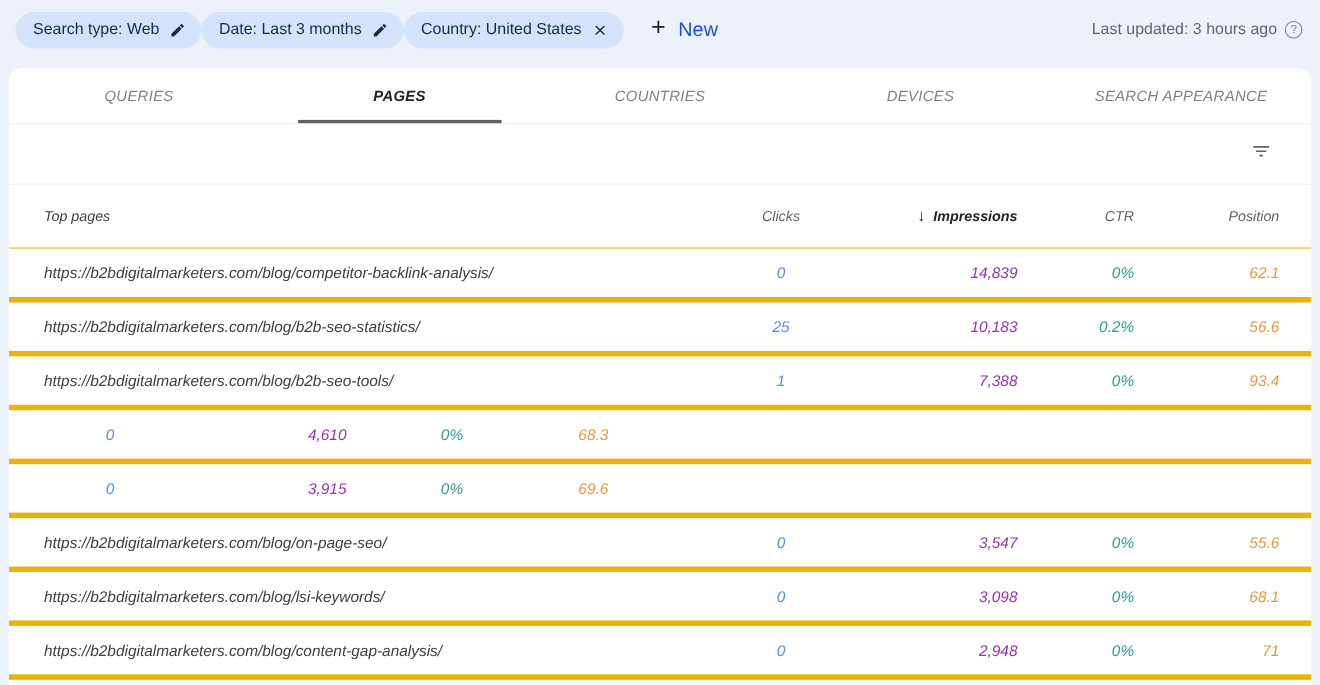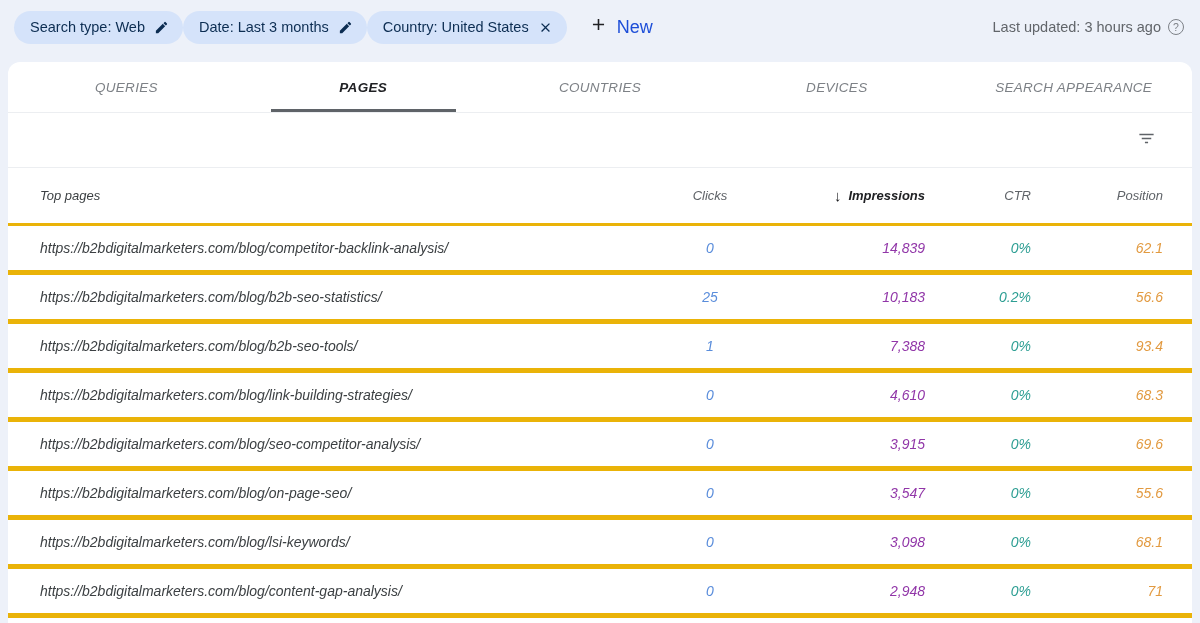--- a/index.html
+++ b/index.html
@@ -112,21 +112,21 @@
   .thead, .trow {
     display: flex;
     align-items: center;
     padding-left: 32px;
     padding-right: 29px;
   }
   .thead {
     height: 58px;
     font-size: 13px;
     color: #5f6368;
-    border-bottom: 3px solid #eab308;
+    border-bottom: 1px solid #eab308;
   }
   .trow {
     height: 49px;
     border-bottom: 5px solid #eab308;
     font-size: 14px;
     cursor: pointer;
   }
   .cell-url  { flex: 1; color: #3c4043; overflow: hidden; white-space: nowrap; text-overflow: ellipsis; }
   .cell-clicks      { width: 120px; text-align: center; }
   .cell-impressions { width: 155px; text-align: right; }
@@ -239,29 +239,27 @@
 
   <div class="trow">
     <div class="cell-url">https://b2bdigitalmarketers.com/blog/b2b-seo-tools/</div>
     <div class="cell-clicks">1</div>
     <div class="cell-impressions">7,388</div>
     <div class="cell-ctr">0%</div>
     <div class="cell-position">93.4</div>
   </div>
 
   <div class="trow">
-    <div class="cell-url">https://b2bdigitalmarketers.com/blog/link-building-strategies/</div>
     <div class="cell-clicks">0</div>
     <div class="cell-impressions">4,610</div>
     <div class="cell-ctr">0%</div>
     <div class="cell-position">68.3</div>
   </div>
 
   <div class="trow">
-    <div class="cell-url">https://b2bdigitalmarketers.com/blog/seo-competitor-analysis/</div>
     <div class="cell-clicks">0</div>
     <div class="cell-impressions">3,915</div>
     <div class="cell-ctr">0%</div>
     <div class="cell-position">69.6</div>
   </div>
 
   <div class="trow">
     <div class="cell-url">https://b2bdigitalmarketers.com/blog/on-page-seo/</div>
     <div class="cell-clicks">0</div>
     <div class="cell-impressions">3,547</div>

